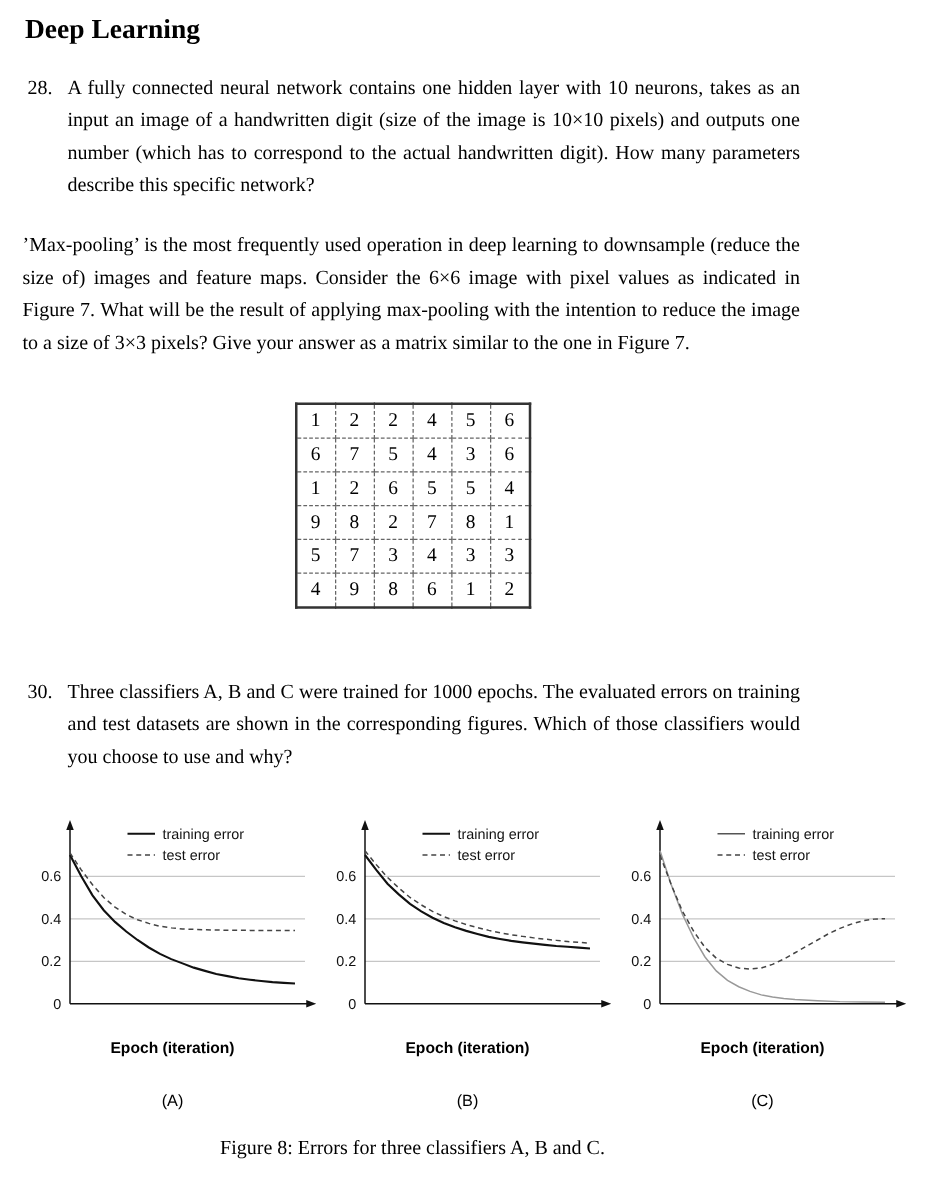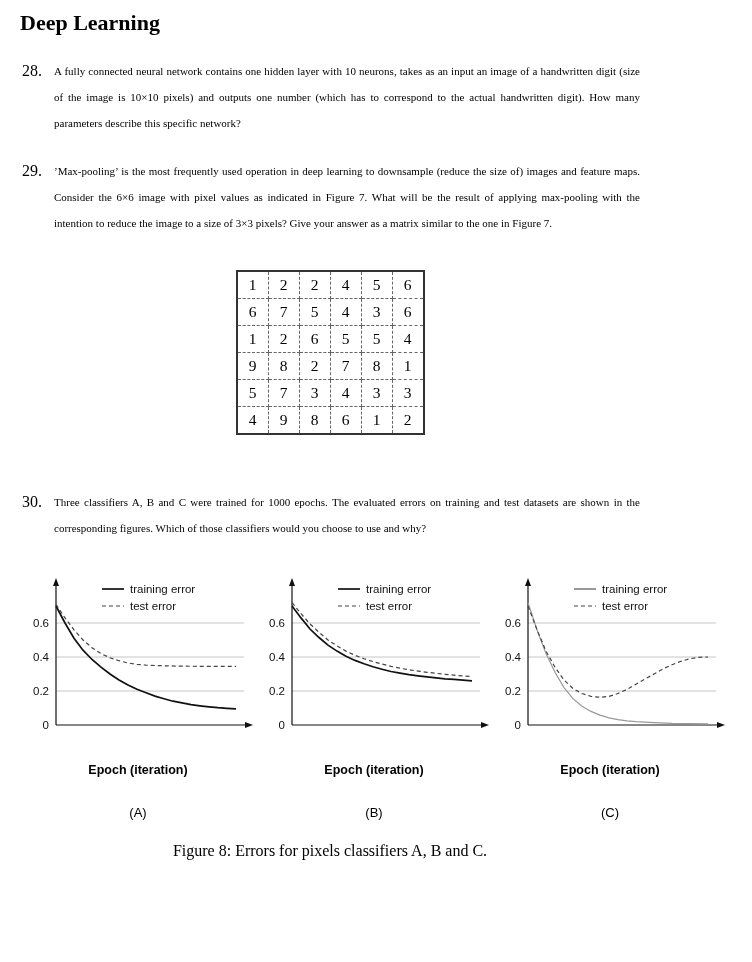--- a/index.html
+++ b/index.html
@@ -1,46 +1,45 @@
 <!DOCTYPE html>
 <html><head>
 <meta charset="utf-8">
 <style>
   html,body{margin:0;padding:0;background:#ffffff;}
   body{width:752px;font-family:"Liberation Serif",serif;color:#000;}
   .page{width:660px;min-height:962px;box-sizing:border-box;padding:6px 18px 12px 18px;}
   .title{font-size:22px;font-weight:bold;margin:4px 0 20px 2px;}
   .question{display:flex;margin-top:22px;}
   .qnum{flex:0 0 36px;width:36px;box-sizing:border-box;padding-left:4px;font-size:16px;line-height:26px;}
-  .qtext{flex:1;font-size:11px;line-height:26px;text-align:justify;padding-right:2px;}
+  .qtext{flex:1;font-size:16px;line-height:26px;text-align:justify;padding-right:2px;}
   .pixel-table{margin:34px auto 0 auto;border-collapse:collapse;border:2px solid #333;}
   .pixel-table td{width:30px;height:26px;text-align:center;font-size:15.5px;border:1px dashed #666;padding:0;}
   .caption{text-align:center;font-size:16px;margin-top:26px;}
   .gap-large{margin-top:54px;font-family:Liberation Serif, serif;}
   .charts{display:flex;justify-content:space-between;margin-top:34px;padding:0 2px;}
   .chart{width:236px;display:flex;flex-direction:column;align-items:center;}
-  .xlabel{font-family:"Liberation Sans","DejaVu Sans",sans-serif;font-size:12.5px;font-weight:bold;margin-top:16px;}
+  .xlabel{font-family:"Liberation Sans","DejaVu Sans",sans-serif;font-size:12.5px;font-weight:bold;margin-top:6px;}
   .panel-label{font-family:"Liberation Sans","DejaVu Sans",sans-serif;font-size:13px;margin-top:28px;}
   .fig8-caption{margin-top:22px;}
   svg{display:block;}
 </style>
 </head>
 <body>
 
 <div class="page">
 
   <div class="title">Deep Learning</div>
 
   <div class="question">
     <span class="qnum">28.</span>
     <div class="qtext">A fully connected neural network contains one hidden layer with 10 neurons, takes as an input an image of a handwritten digit (size of the image is 10×10 pixels) and outputs one number (which has to correspond to the actual handwritten digit). How many parameters describe this specific network?</div>
   </div>
 
   <div class="question">
-    <span class="qnum">29.</span>
     <div class="qtext">’Max-pooling’ is the most frequently used operation in deep learning to downsample (reduce the size of) images and feature maps. Consider the 6×6 image with pixel values as indicated in Figure 7. What will be the result of applying max-pooling with the intention to reduce the image to a size of 3×3 pixels? Give your answer as a matrix similar to the one in Figure 7.</div>
   </div>
 
   <table class="pixel-table">
     <tbody>
       <tr>
         <td>1</td>
         <td>2</td>
         <td>2</td>
         <td>4</td>
@@ -161,15 +160,15 @@
           <line x1="82" y1="14" x2="104" y2="14" stroke="#555555" stroke-width="1.2"></line>
           <text x="110" y="18" font-size="11.5" fill="#111" font-family="Liberation Sans, sans-serif">training error</text>
           <line x1="82" y1="31" x2="104" y2="31" stroke="#444444" stroke-width="1.2" stroke-dasharray="4 3"></line>
           <text x="110" y="35" font-size="11.5" fill="#111" font-family="Liberation Sans, sans-serif">test error</text>
         </svg>
       <div class="xlabel">Epoch (iteration)</div>
       <div class="panel-label">(C)</div>
     </div>
   </div>
 
-  <div class="caption fig8-caption">Figure 8: Errors for pixels classifiers A, B and C.</div>
+  <div class="caption fig8-caption">Figure 8: Errors for three classifiers A, B and C.</div>
 
 </div>
 
 </body></html>

